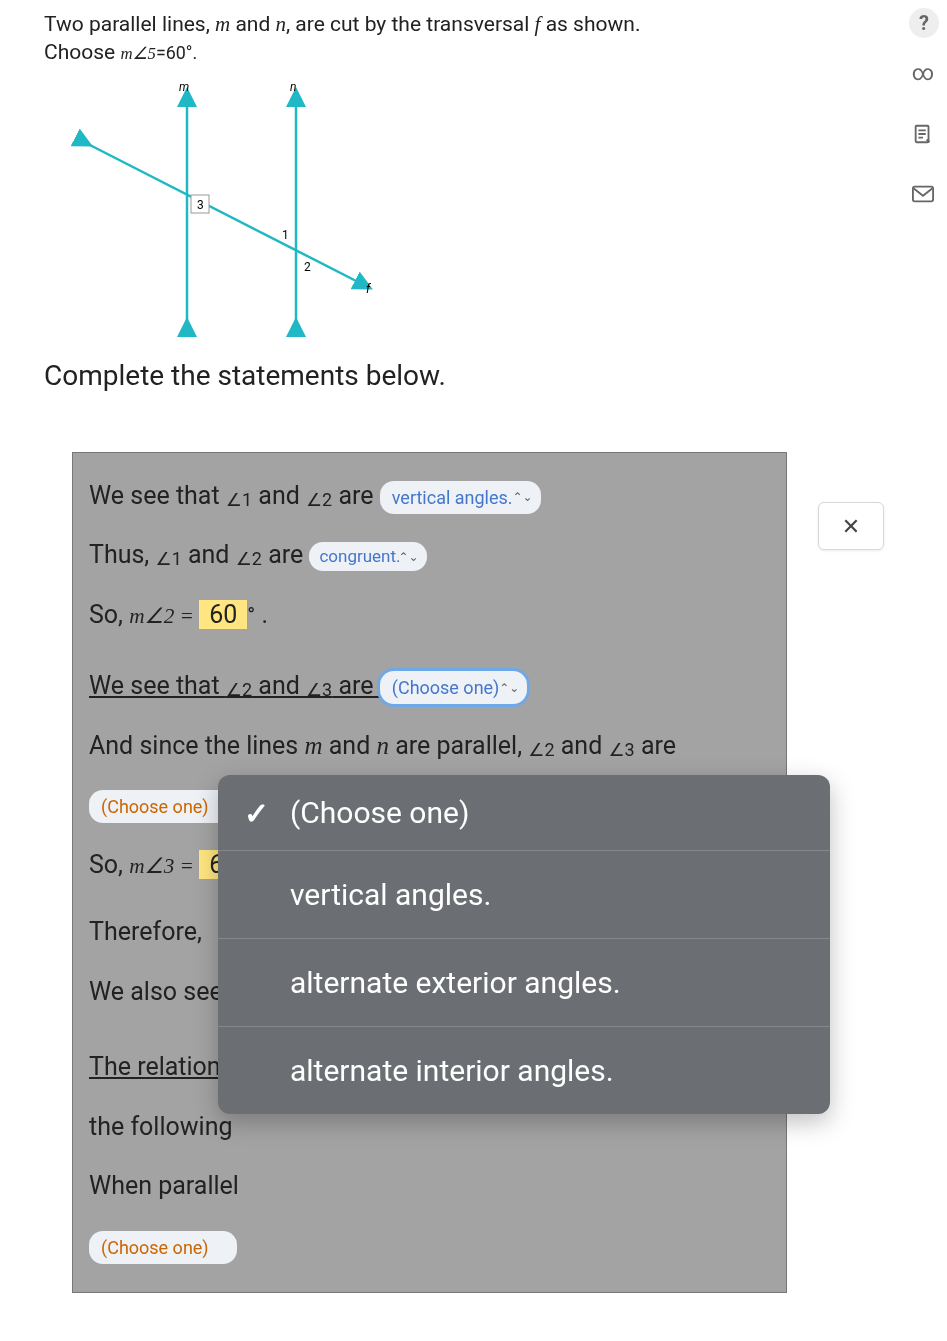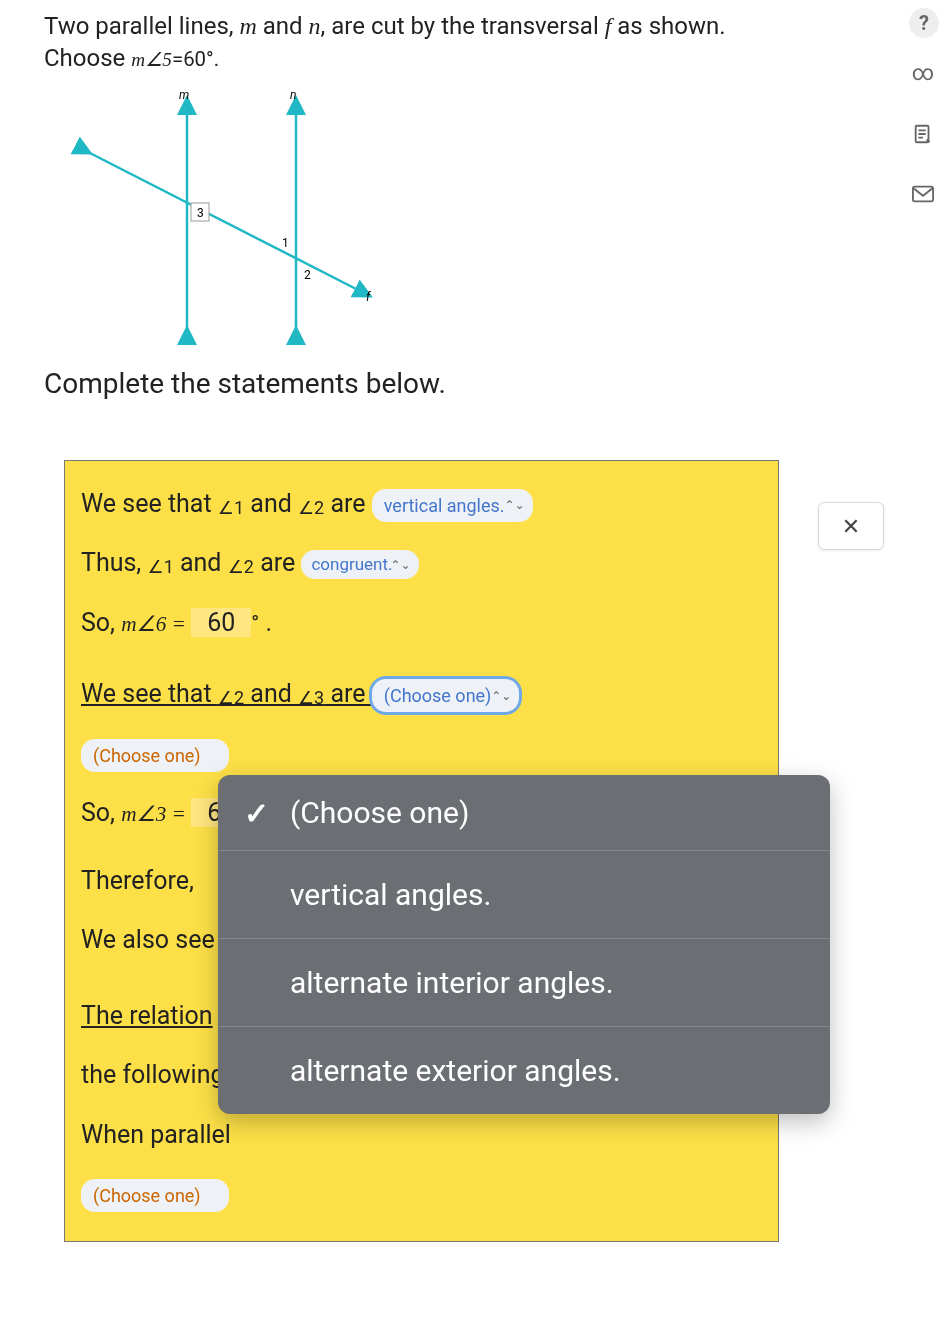--- a/index.html
+++ b/index.html
@@ -6,31 +6,31 @@
     body {
       font-family: -apple-system, BlinkMacSystemFont, "Segoe UI", Roboto, Arial, sans-serif;
       background: #fff;
       color: #222;
       width: 947px;
       height: 1341px;
       position: relative;
       overflow: hidden;
     }
     .content { padding: 10px 0 0 44px; }
-    .problem-text { font-size: 24px; line-height: 1.35; }
+    .problem-text { font-size: 21px; line-height: 1.35; }
     .italic { font-style: italic; font-family: "Times New Roman", serif; }
     .diagram { margin: 10px 0 10px 20px; }
     .instr { font-size: 28px; margin: 18px 0 60px 0; }
     .answer-box {
       border: 1px solid #777;
       width: 715px;
-      margin-left: 20px;
+      margin-left: 28px;
       padding: 24px 16px 28px 16px;
       position: relative;
-      background: #fde047;
+      background: #a3a3a3;
     }
     .aline { font-size: 25px; margin-bottom: 22px; line-height: 1.5; }
     .aline.mt { margin-top: 34px; text-decoration: underline; }
     .sub { font-size: 0.72em; position: relative; top: 2px; }
     .pill {
       display: inline-flex;
       align-items: center;
       background: #eef1f6;
       border-radius: 14px;
       padding: 3px 28px 3px 12px;
@@ -39,21 +39,21 @@
       position: relative;
       vertical-align: middle;
     }
     .pill.small { font-size: 17px; padding: 2px 26px 2px 10px; }
     .pill .updown {
       position: absolute; right: 8px; top: 50%; transform: translateY(-50%);
       font-size: 12px; color: #666;
     }
     .pill.active { box-shadow: 0 0 0 3px #6ea8e6; }
     .pill.orange { color: #cc6600; }
-    .hl { background: #ffe680; padding: 0 16px; }
+    .hl { background: #ffe680; padding: 0 10px; }
     .close-btn {
       position: absolute;
       left: 818px; top: 502px;
       width: 66px; height: 48px;
       background: #fff;
       border: 1px solid #d8d8d8;
       border-radius: 6px;
       box-shadow: 0 1px 3px rgba(0,0,0,0.08);
       display: flex; align-items: center; justify-content: center;
       font-size: 22px; color: #444;
@@ -158,28 +158,31 @@
         </span>
     </div>
     <div class="aline">
       <span>Thus, </span><span class="sub">∠1</span><span> and </span><span class="sub">∠2</span><span> are </span>
       <span class="pill small">
           <span>congruent.</span>
           <span class="updown">⌃⌄</span>
         </span>
     </div>
     <div class="aline">
-      <span>So, </span><span class="italic" style="font-size:0.85em">m∠6 = </span><span class="hl">60</span><span style="font-size:0.85em">°</span><span> .</span>
+      <span>So, </span><span class="italic" style="font-size:0.85em">m∠2 = </span><span class="hl">60</span><span style="font-size:0.85em">°</span><span> .</span>
     </div>
     <div class="aline mt">
       <span>We see that </span><span class="sub">∠2</span><span> and </span><span class="sub">∠3</span><span> are </span>
       <span class="pill active">
           <span>(Choose one)</span>
           <span class="updown">⌃⌄</span>
         </span>
+    </div>
+    <div class="aline">
+      <span>And since the lines </span><span class="italic">m</span><span> and </span><span class="italic">n</span><span> are parallel, </span><span class="sub">∠2</span><span> and </span><span class="sub">∠3</span><span> are </span>
     </div>
     <div class="aline">
       <span class="pill orange">
           <span>(Choose one)</span>
         </span>
     </div>
     <div class="aline" style="margin-bottom:30px">
       <span>So, </span><span class="italic" style="font-size:0.85em">m∠3 = </span><span class="hl">60</span>
     </div>
     <div class="aline"><span class="cutoff cut1">Therefore,</span></div>
@@ -193,15 +196,15 @@
         </span>
     </div>
   </div>
 </div>
 
 <div class="close-btn">✕</div>
 
 <div class="dropdown-menu">
   <div class="dd-item sel">(Choose one)</div>
   <div class="dd-item">vertical angles.</div>
+  <div class="dd-item">alternate exterior angles.</div>
   <div class="dd-item">alternate interior angles.</div>
-  <div class="dd-item">alternate exterior angles.</div>
 </div>
 
 </body></html>

